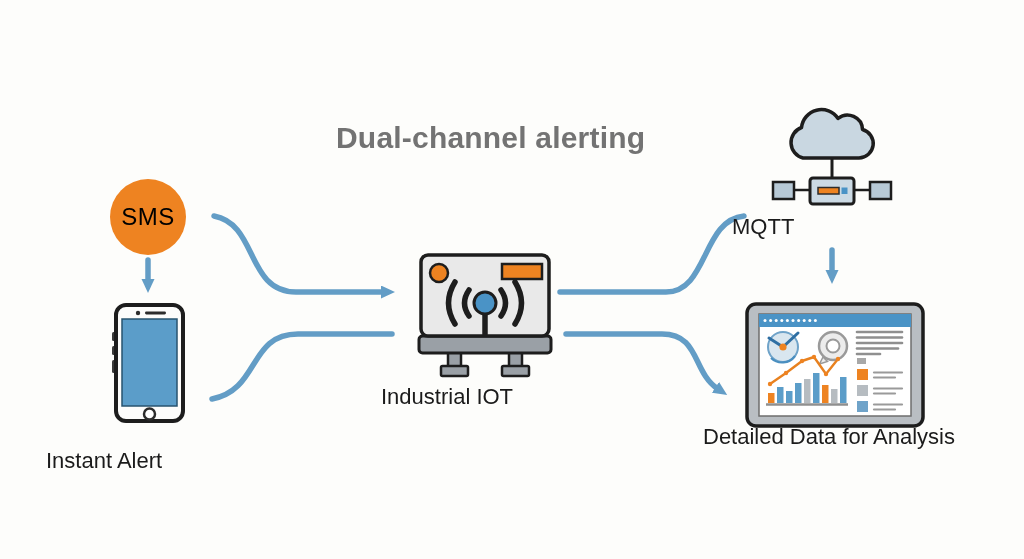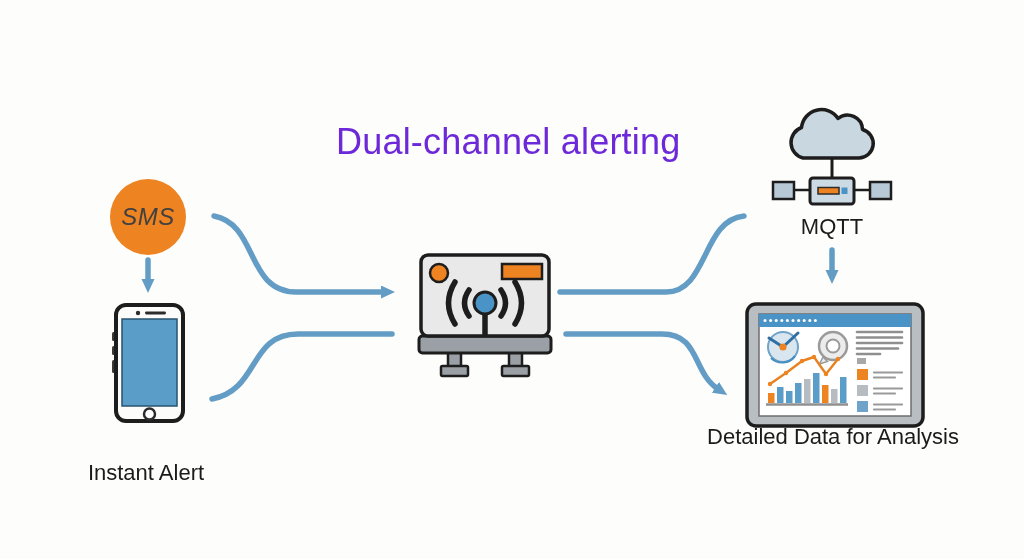--- a/index.html
+++ b/index.html
@@ -3,31 +3,31 @@
 <meta charset="utf-8">
 <style>
   html,body{margin:0;padding:0;}
   body{
     width:1024px;height:559px;position:relative;overflow:hidden;
     background:var(--background,#fdfdfb);
     font-family:"Liberation Sans",sans-serif;color:#161616;
   }
   .abs{position:absolute;}
   .title{
-    font-size:36px;font-weight:400;letter-spacing:.2px;color:#6d28d9;
+    font-size:30px;font-weight:700;letter-spacing:.2px;color:#737373;
     white-space:nowrap;
   }
   .node-label{
-    font-size:22px;font-weight:400;color:#1b1b1b;text-align:center;white-space:nowrap;
+    font-size:22px;font-weight:400;color:#1b1b1b;white-space:nowrap;
   }
   .sms-badge{
     width:76px;height:76px;border-radius:50%;
     background:var(--orange,#ee8321);
     display:flex;align-items:center;justify-content:center;
-    color:#404040;font-size:24px;font-weight:400;letter-spacing:.5px;font-style:italic;
+    color:#000000;font-size:24px;font-weight:400;letter-spacing:.5px;
   }
   svg{display:block;}
   
   .f-orange{fill:var(--orange,#ee8321);}
   .f-blue{fill:var(--blue,#4a93c6);}
   .f-screen{fill:var(--screen-blue,#5b9dc9);}
   .f-cloud{fill:var(--cloud-fill,#c9d7e1);}
   .f-hub{fill:var(--hub-fill,#ccdae4);}
   .f-sq{fill:var(--square-fill,#b7c9d6);}
   .f-panel{fill:var(--panel-gray,#e9e9e9);}
@@ -64,40 +64,41 @@
   <rect x="1" y="30" width="5" height="9" rx="1.5" fill="#3a3a3a"></rect>
   <rect x="1" y="44" width="5" height="9" rx="1.5" fill="#3a3a3a"></rect>
   <rect x="1" y="58" width="5" height="13" rx="1.5" fill="#3a3a3a"></rect>
   <rect x="5" y="3" width="67" height="116" rx="10" fill="#fcfcfb" class="s-ink" stroke-width="4"></rect>
   <circle cx="27" cy="11" r="2.2" fill="#2c2c2c"></circle>
   <rect x="34" y="9.6" width="21" height="2.8" rx="1.4" fill="#2c2c2c"></rect>
   <rect x="11" y="17" width="55" height="87" class="f-screen" stroke="#27536f" stroke-width="1.5"></rect>
   <circle cx="38.5" cy="112" r="5.5" fill="#ffffff" stroke="#2c2c2c" stroke-width="2.5"></circle>
 </svg>
 
-<div class="abs node-label" style="left:46px;top:460px;width:200px;">Instant Alert</div>
+<div class="abs node-label" style="left:46px;top:448px;width:200px;">Instant Alert</div>
 
 <svg class="abs" style="left:417px;top:251px;" width="136" height="128" viewBox="0 0 136 128">
   <rect x="31" y="100" width="13" height="18" class="f-base s-ink" stroke-width="2.5"></rect>
   <rect x="24" y="115" width="27" height="10" rx="1.5" class="f-base s-ink" stroke-width="2.5"></rect>
   <rect x="92" y="100" width="13" height="18" class="f-base s-ink" stroke-width="2.5"></rect>
   <rect x="85" y="115" width="27" height="10" rx="1.5" class="f-base s-ink" stroke-width="2.5"></rect>
   <rect x="2" y="85" width="132" height="17" rx="3.5" class="f-base s-ink" stroke-width="3"></rect>
   <rect x="4" y="4" width="128" height="81" rx="7" class="f-panel s-ink" stroke-width="3.5"></rect>
   <circle cx="22" cy="22" r="9" class="f-orange s-ink" stroke-width="2.5"></circle>
   <rect x="85" y="13" width="40" height="15" class="f-orange s-ink" stroke-width="2.5"></rect>
   <line x1="68" y1="62" x2="68" y2="83" class="s-ink" stroke-width="5.5" stroke-linecap="round"></line>
   <circle cx="68" cy="52" r="11" class="f-blue s-ink" stroke-width="3"></circle>
   <path d="M52,39 Q43,52 52,65" fill="none" class="s-ink" stroke-width="5.5" stroke-linecap="round"></path>
   <path d="M38,31 Q25,52 38,73" fill="none" class="s-ink" stroke-width="5.5" stroke-linecap="round"></path>
   <path d="M84,39 Q93,52 84,65" fill="none" class="s-ink" stroke-width="5.5" stroke-linecap="round"></path>
   <path d="M98,31 Q111,52 98,73" fill="none" class="s-ink" stroke-width="5.5" stroke-linecap="round"></path>
 </svg>
 
 <div class="abs node-label" style="left:381px;top:382px;width:200px;line-height:29px;">
+  <div>Industrial IOT</div>
 </div>
 
 <svg class="abs" style="left:769px;top:102px;" width="126" height="106" viewBox="0 0 126 106">
   <line x1="63" y1="55" x2="63" y2="78" class="s-ink" stroke-width="3"></line>
   <line x1="25" y1="88" x2="44" y2="88" class="s-ink" stroke-width="2.5"></line>
   <line x1="82" y1="88" x2="101" y2="88" class="s-ink" stroke-width="2.5"></line>
   <path d="M34,56 L90,56 A14.5,14.5 0 0 0 93.5,27.5 A15,15 0 0 0 69,16.5 A20,20 0 0 0 32.5,25.5 A16,16 0 0 0 34,56 Z" class="f-cloud s-ink" stroke-width="3.5" stroke-linejoin="round"></path>
   <rect x="41" y="76" width="44" height="26" rx="3" class="f-hub s-ink" stroke-width="3"></rect>
   <rect x="49" y="85.5" width="21" height="6.5" class="f-orange" stroke="#2c2c2c" stroke-width="1.5"></rect>
   <rect x="72.5" y="85.5" width="6" height="6.5" class="f-blue"></rect>

